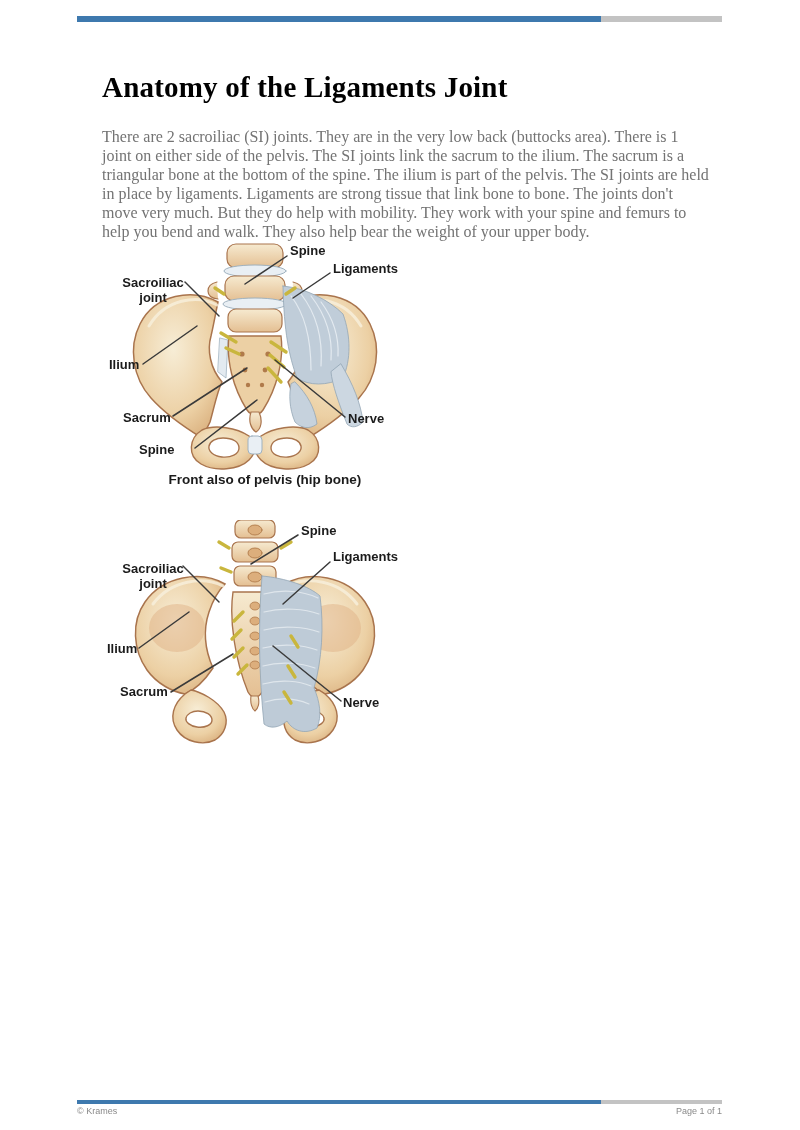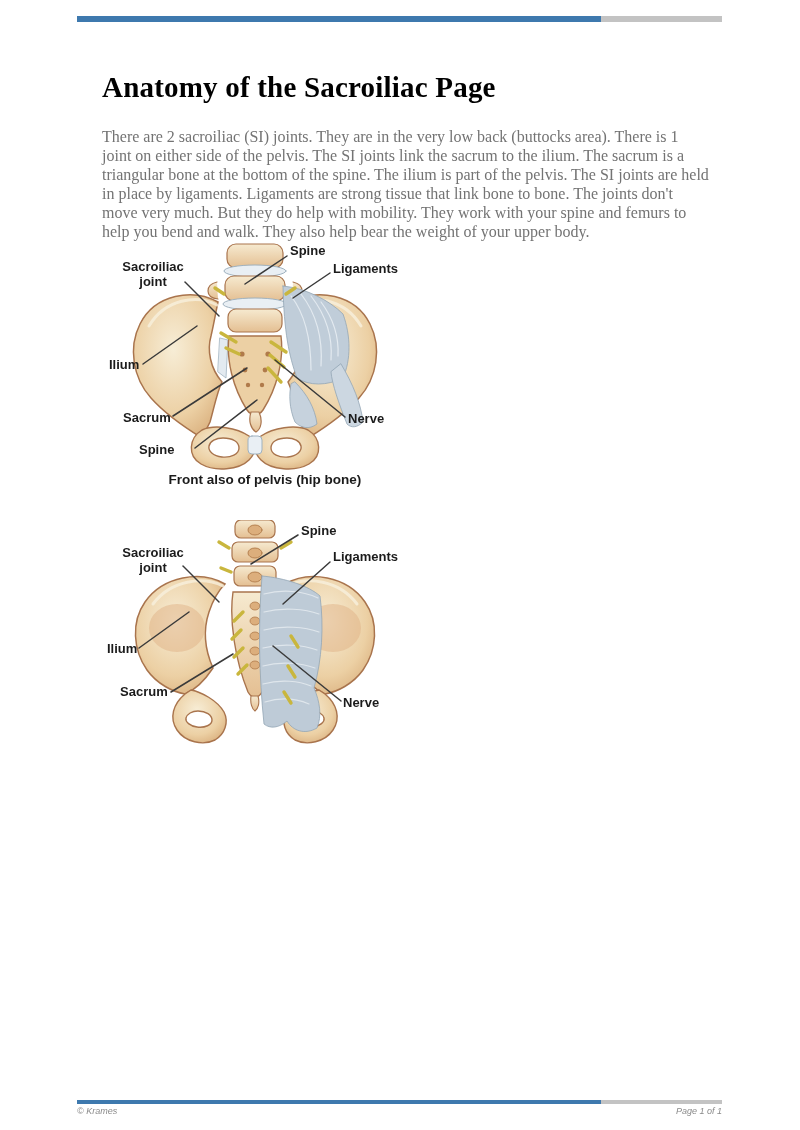--- a/index.html
+++ b/index.html
@@ -25,45 +25,45 @@
   }
 
   .figure { position:absolute; left:105px; width:330px; }
   #fig-front { top:242px; height:256px; }
   #fig-back  { top:520px; height:258px; }
   .fig-art { position:absolute; left:0; top:0; }
   .fig-label {
     position:absolute; font-size:13px; font-weight:bold; color:#1b1b1b;
     line-height:1.15; white-space:nowrap;text-align:center;
   }
-  .fig-label.wrap { white-space:normal; width:80px; }
+  .fig-label.wrap { white-space:normal; width:80px;margin-top:16px; }
   .fig-caption {
     position:absolute; left:0; width:320px; text-align:center;
     font-size:13.5px; font-weight:bold; color:#1b1b1b;
   }
   #fig-front .fig-caption { top:230px; }
   #fig-back  .fig-caption { top:239px; }
 
   .footer-text {
     position:absolute; left:77px; top:1106px; width:645px;
     display:flex; justify-content:space-between;
-    font-size:9px; font-style:italic; color:#8a8a8a;
+    font-size:9px; color:#8a8a8a;
   }
 </style>
 </head>
 <body>
 
 <div class="page">
 
   <div class="accent-bar top">
     <div class="bar-blue"></div>
     <div class="bar-gray"></div>
   </div>
 
-  <h1 class="page-title">Anatomy of the Sacroiliac Page</h1>
+  <h1 class="page-title">Anatomy of the Ligaments Joint</h1>
 
   <p class="intro">There are 2 sacroiliac (SI) joints. They are in the very low back (buttocks area). There is 1 joint on either side of the pelvis. The SI joints link the sacrum to the ilium. The sacrum is a triangular bone at the bottom of the spine. The ilium is part of the pelvis. The SI joints are held in place by ligaments. Ligaments are strong tissue that link bone to bone. The joints don't move very much. But they do help with mobility. They work with your spine and femurs to help you bend and walk. They also help bear the weight of your upper body.</p>
 
   <div class="figure" id="fig-front">
     <svg class="fig-art" width="320" height="230" viewBox="0 0 320 230">
       <defs>
         <radialGradient id="wingGF" cx="45%" cy="38%" r="78%">
           <stop offset="0%" stop-color="#f7edd6"></stop>
           <stop offset="60%" stop-color="#ecd0a4"></stop>
           <stop offset="100%" stop-color="#d3a470"></stop>

